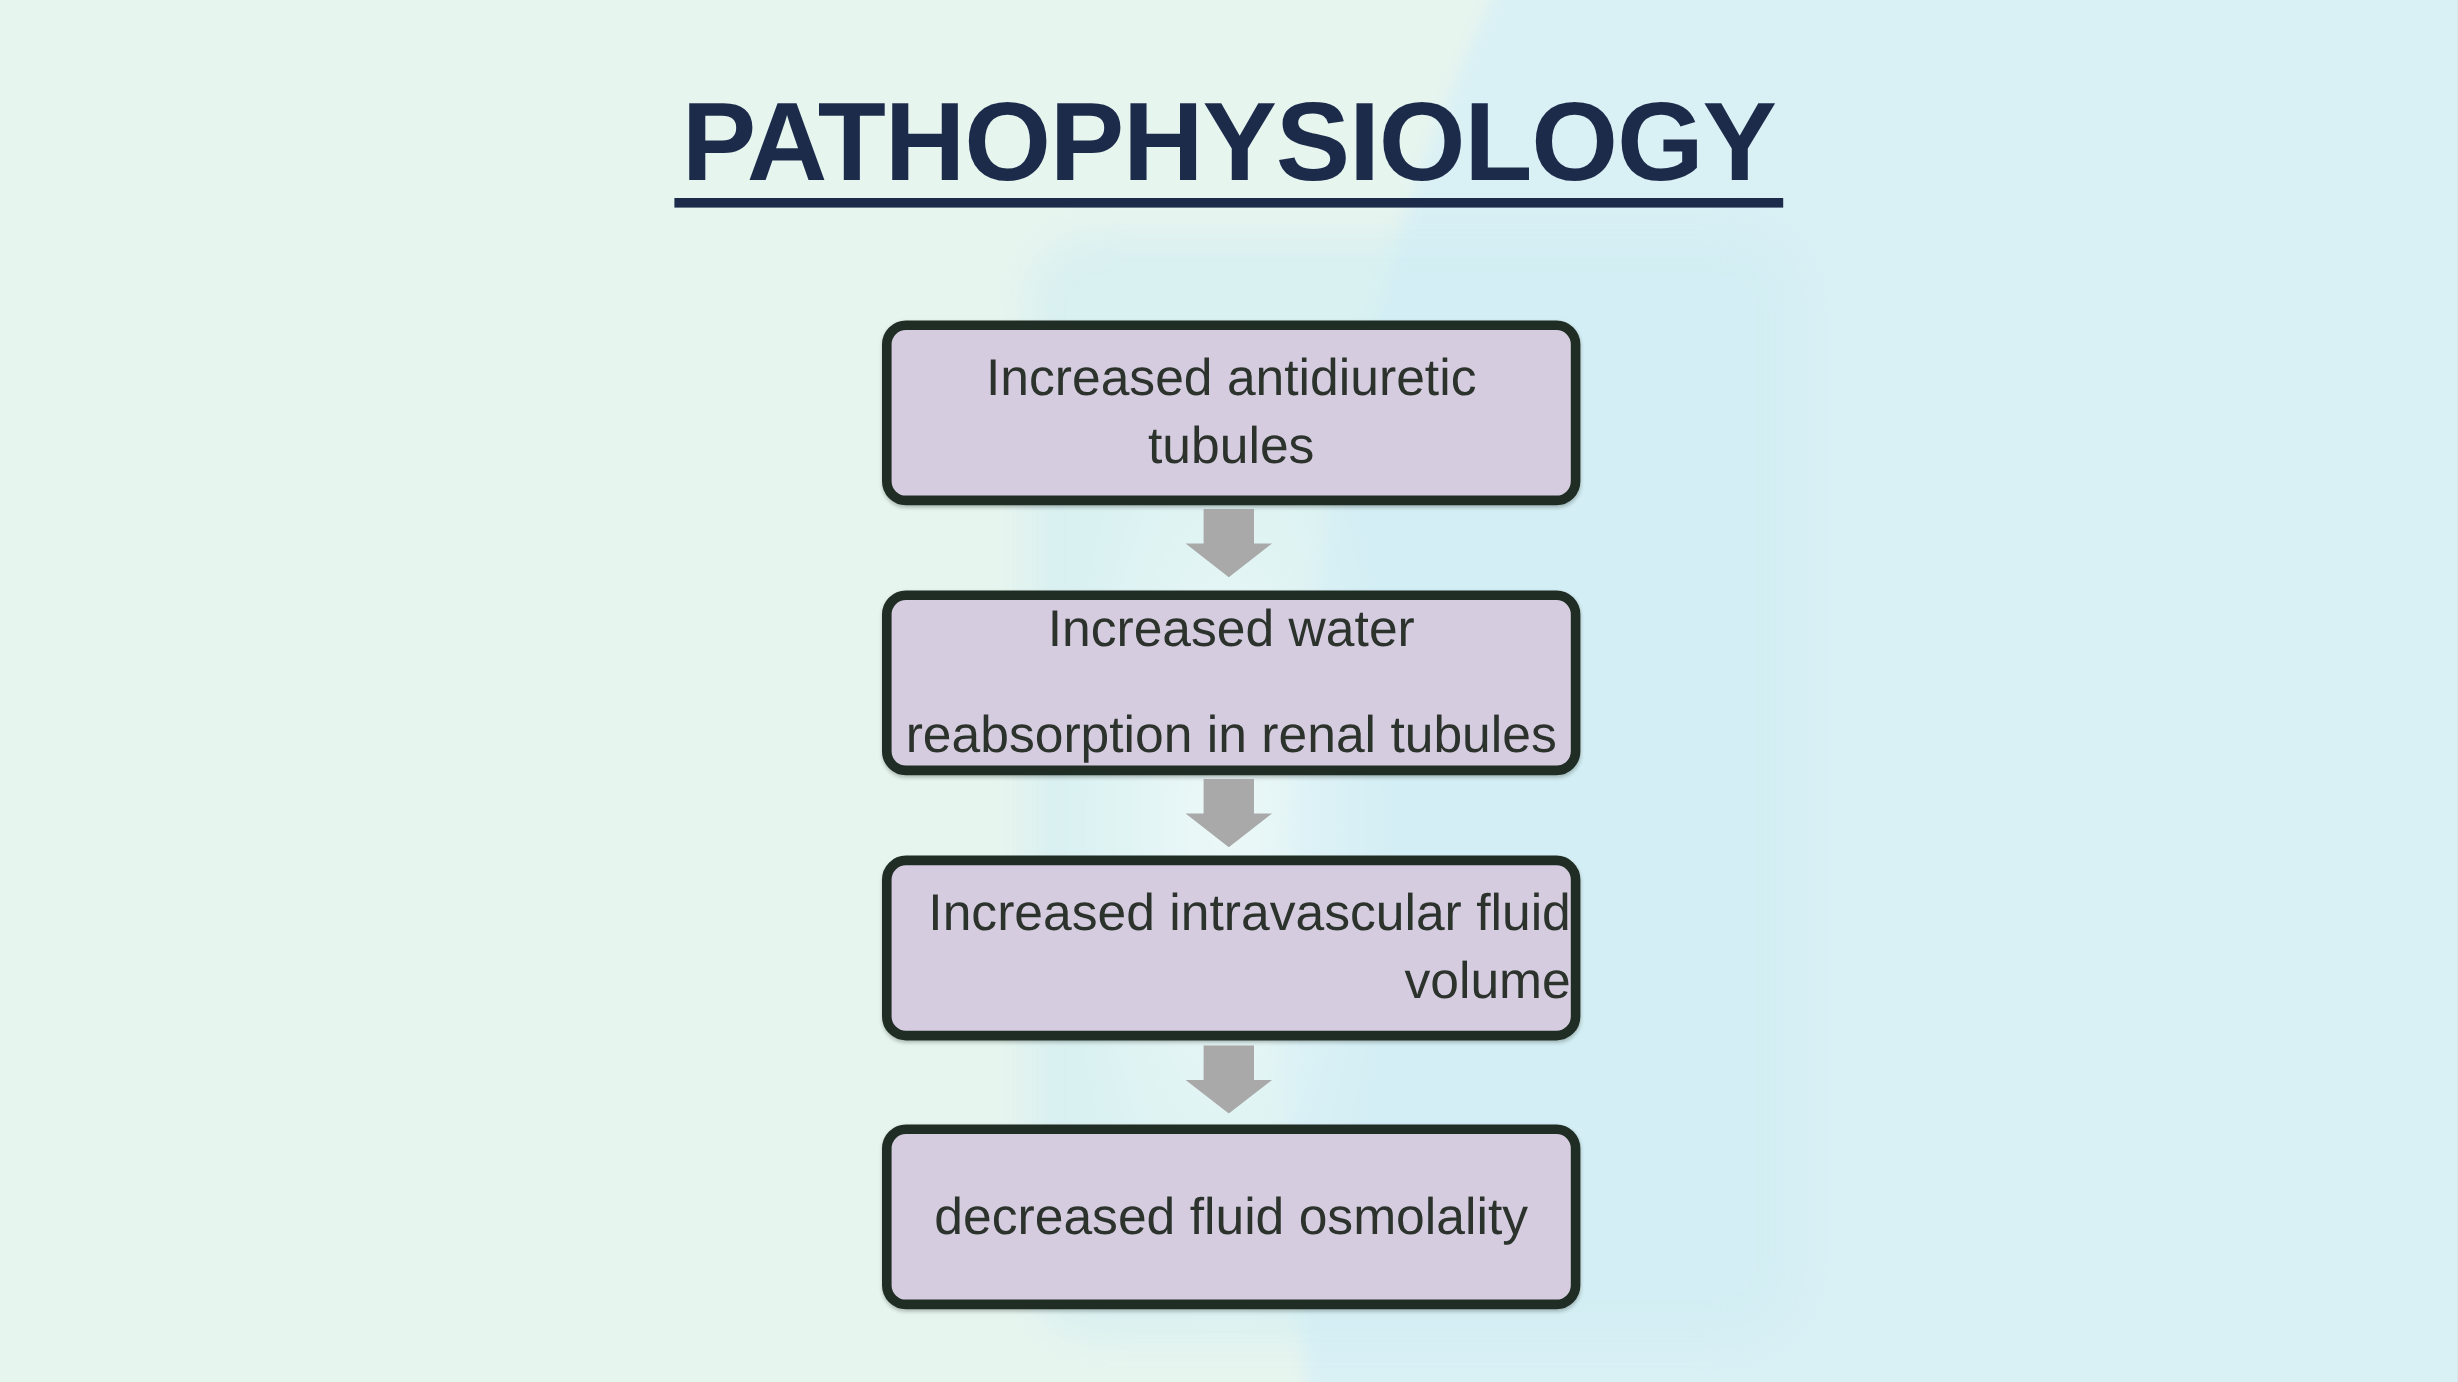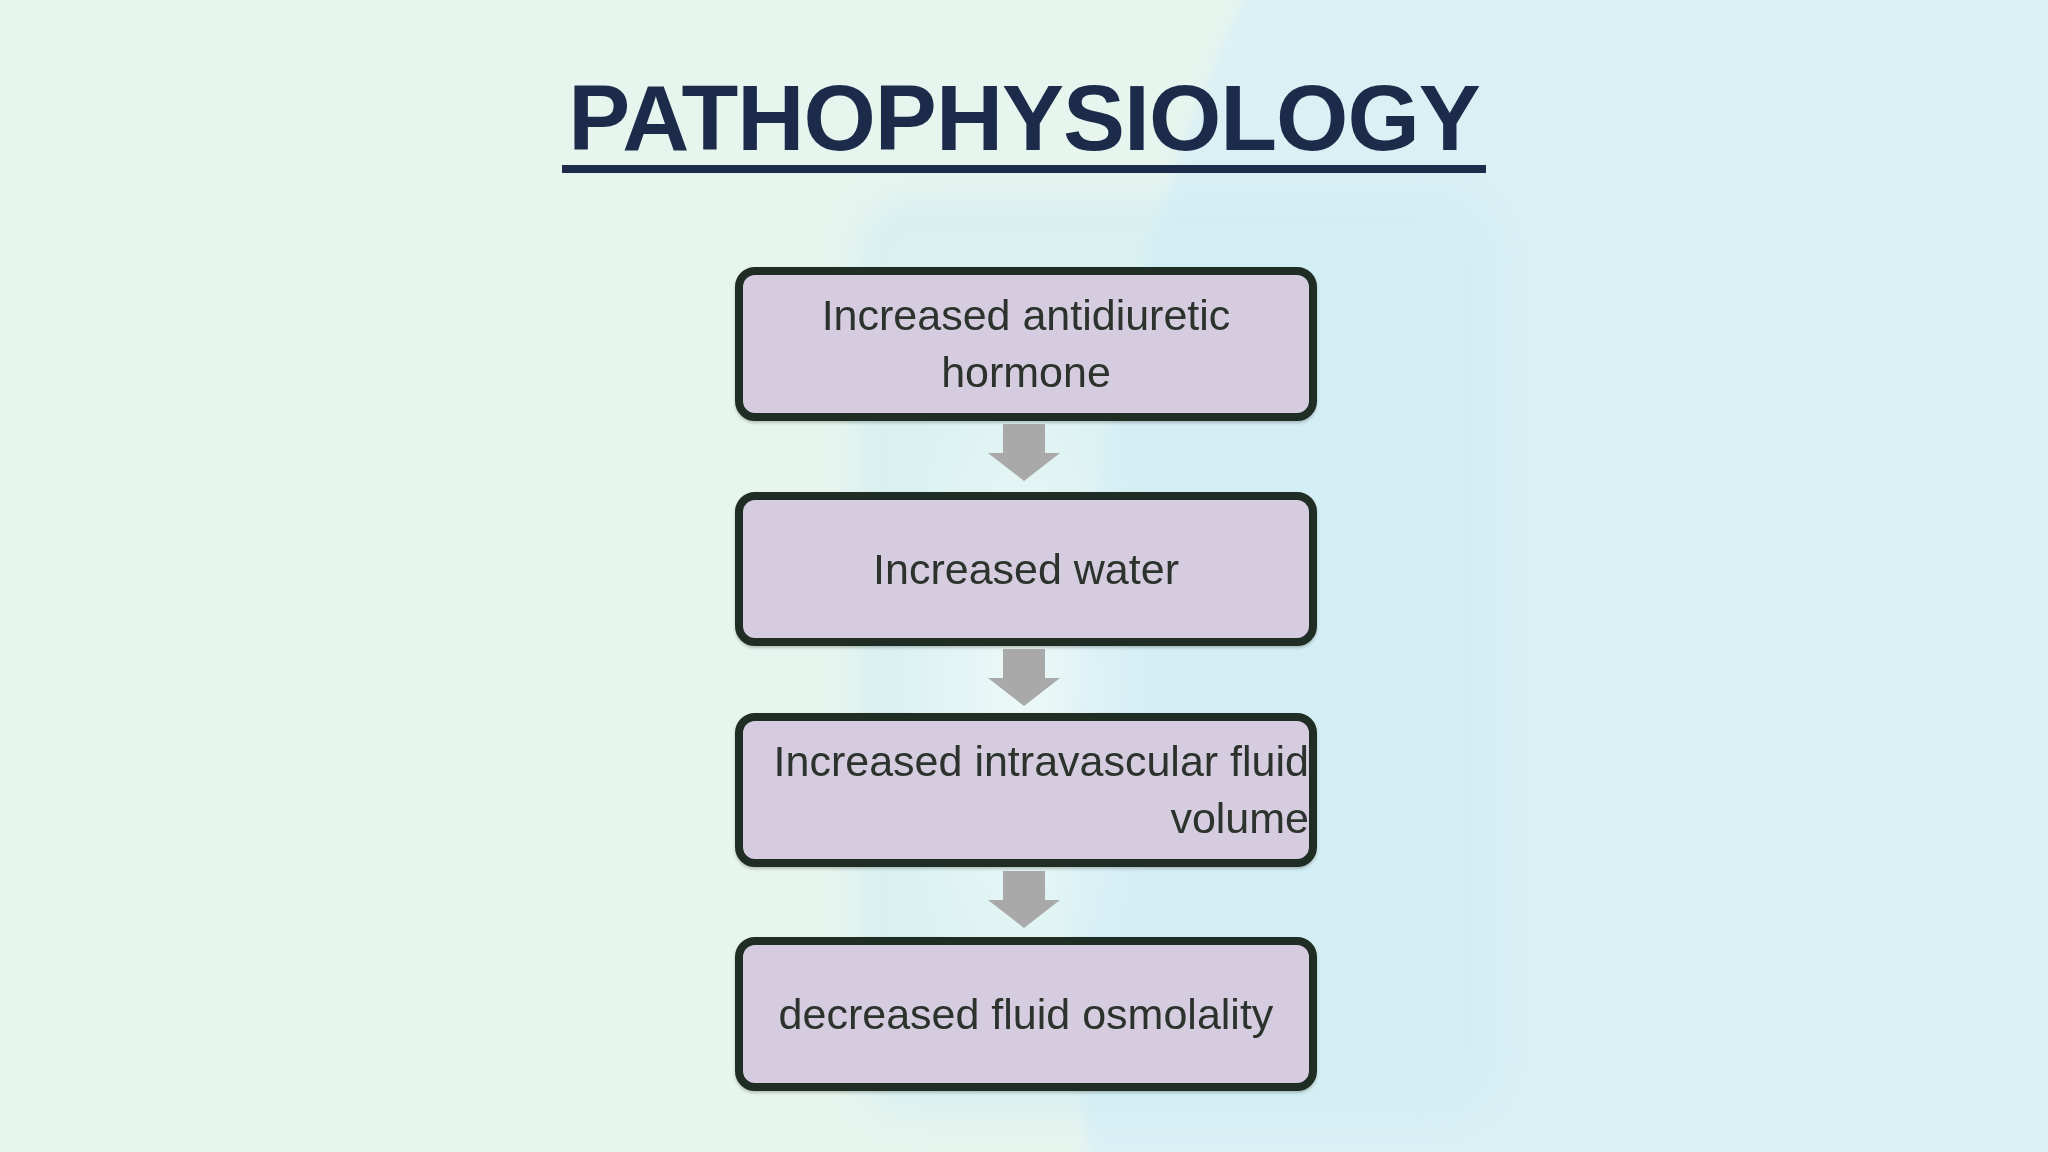--- a/index.html
+++ b/index.html
@@ -114,31 +114,32 @@
   <div class="bg-cyan-ellipse"></div>
   <div class="bg-cyan-band"></div>
   <div class="bg-white-glow"></div>
 
   <div class="title-wrap">
     <span class="title-text">PATHOPHYSIOLOGY</span>
   </div>
 
   <div class="flow-box box-1">
     <div>Increased antidiuretic</div>
-    <div>hormone</div>
+    <div>tubules</div>
   </div>
 
   <div class="flow-arrow arrow-1">
     <svg viewBox="0 0 72 57" xmlns="http://www.w3.org/2000/svg" aria-hidden="true">
       <polygon points="15,0 57,0 57,29 72,29 36,57 0,29 15,29" fill="currentColor"></polygon>
     </svg>
   </div>
 
   <div class="flow-box box-2">
     <div>Increased water</div>
+    <div>reabsorption in renal tubules</div>
   </div>
 
   <div class="flow-arrow arrow-2">
     <svg viewBox="0 0 72 57" xmlns="http://www.w3.org/2000/svg" aria-hidden="true">
       <polygon points="15,0 57,0 57,29 72,29 36,57 0,29 15,29" fill="currentColor"></polygon>
     </svg>
   </div>
 
   <div class="flow-box box-3">
     <div>Increased intravascular fluid</div>

